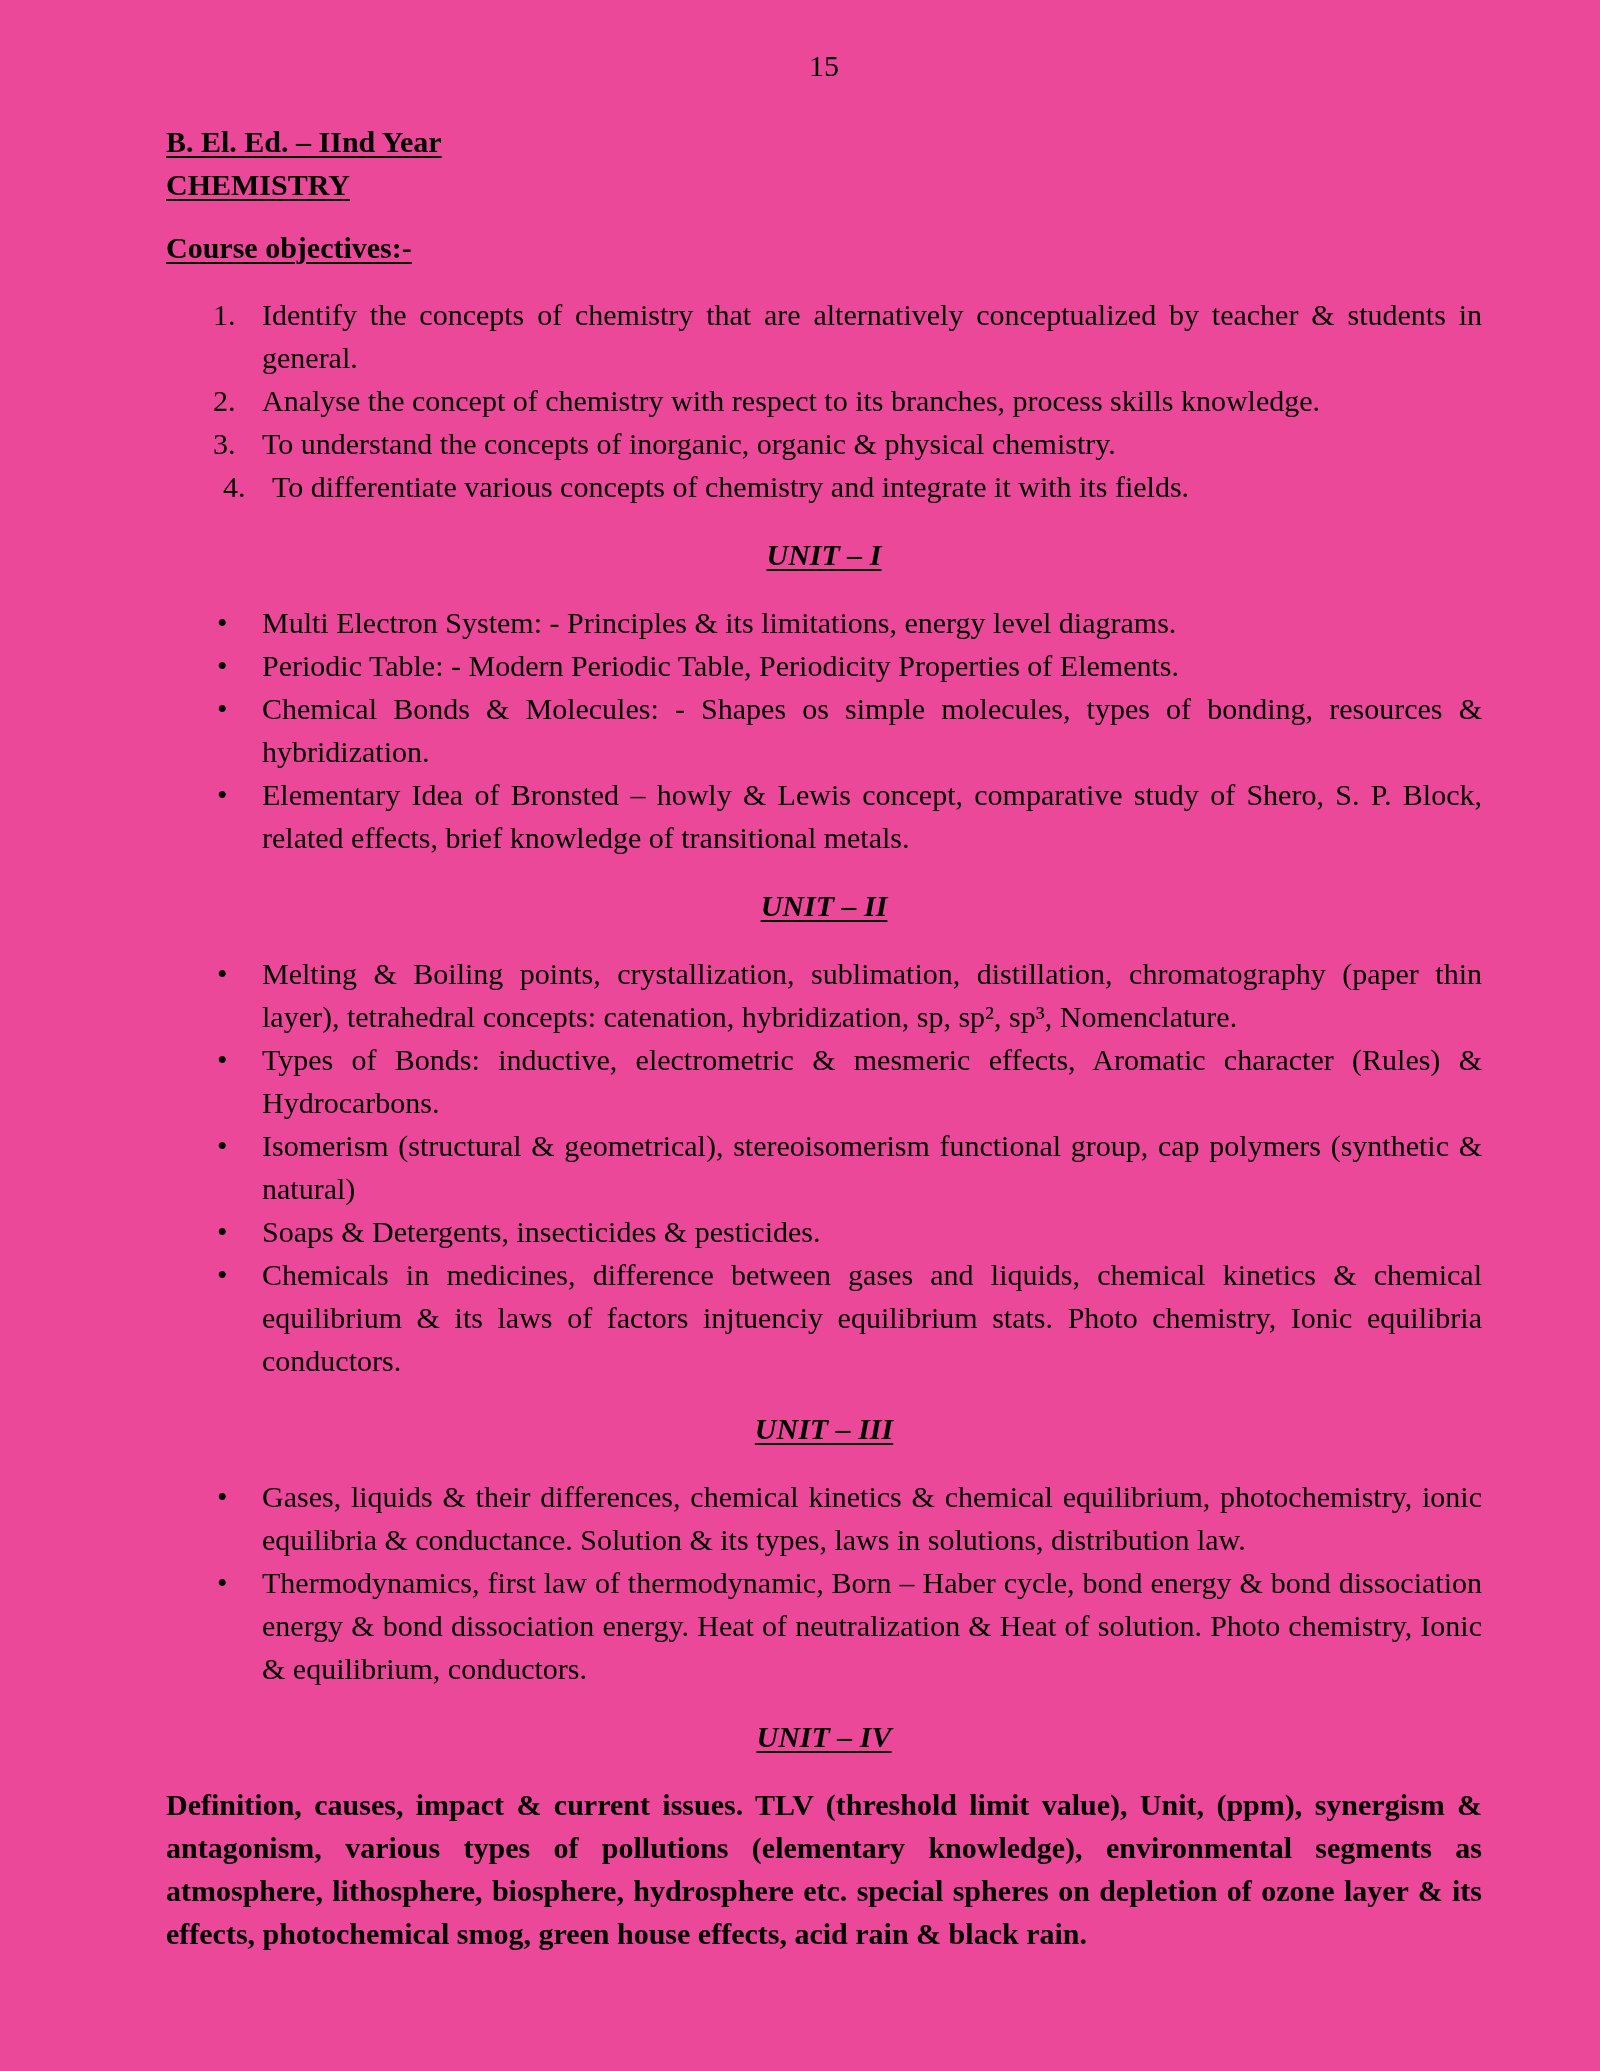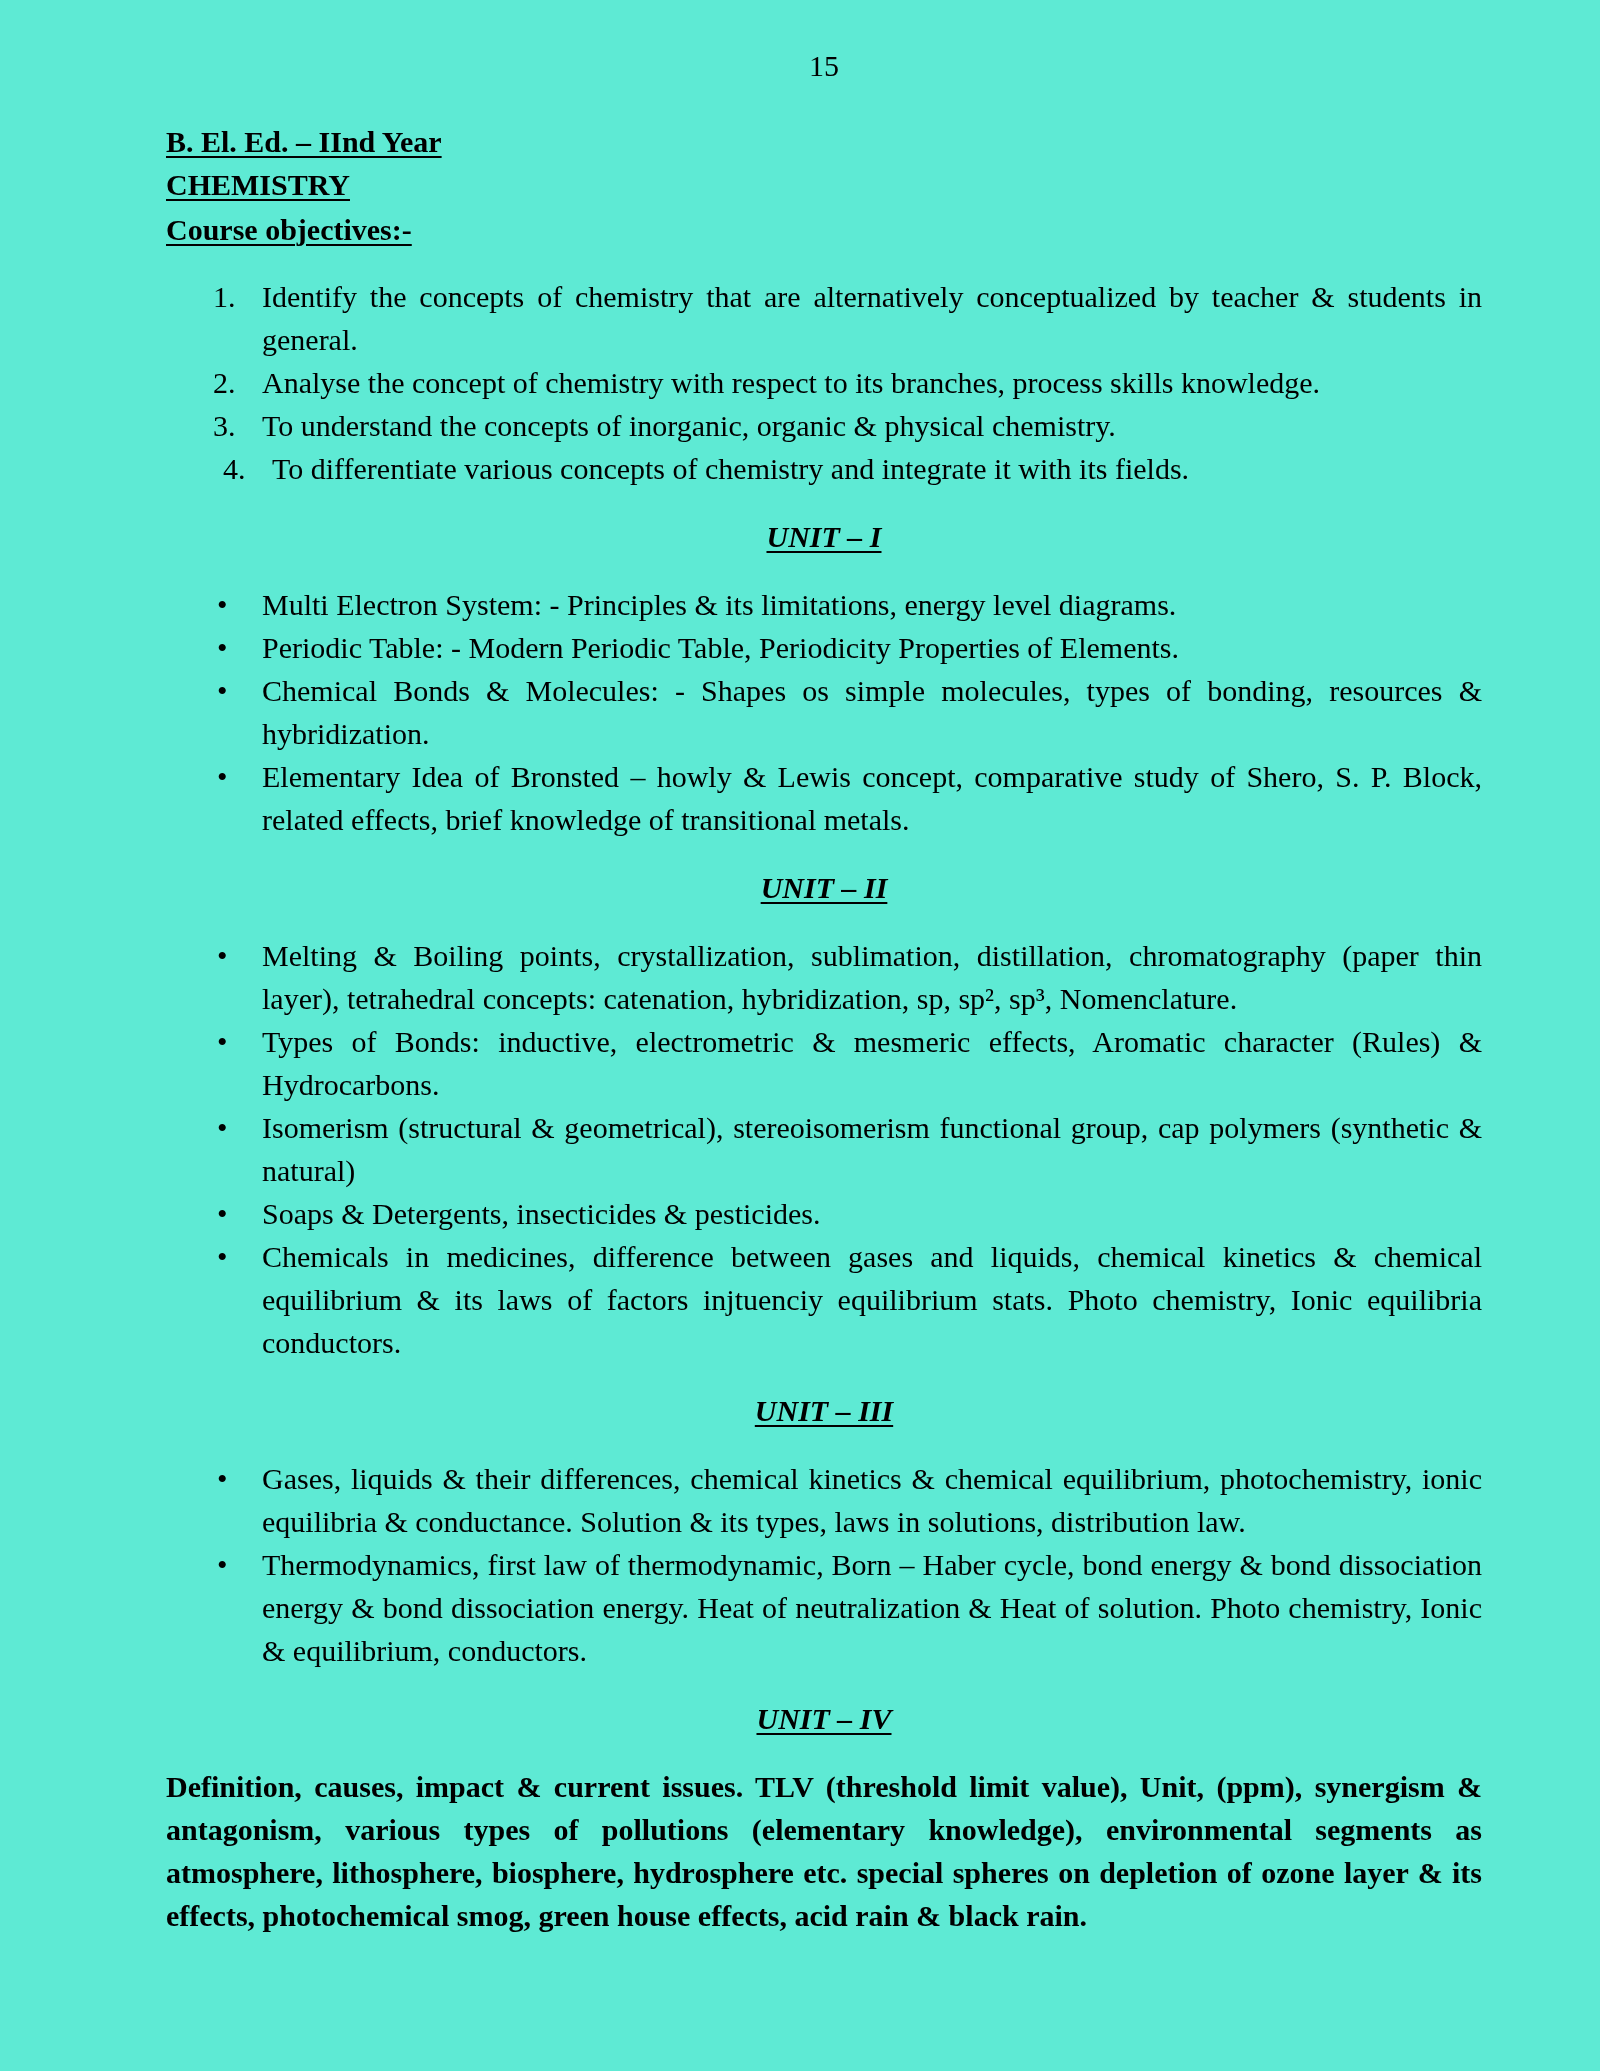--- a/index.html
+++ b/index.html
@@ -5,21 +5,21 @@
   html, body {
     margin: 0;
     padding: 0;
     background: #ffffff;
   }
   .page {
     position: relative;
     width: 1600px;
     height: 2071px;
     box-sizing: border-box;
-    background: #5eead4;
+    background: #ec4899;
     color: #000000;
     font-family: "Liberation Serif", "DejaVu Serif", serif;
     font-size: 30px;
     padding: 44px 118px 0 166px;
     overflow: hidden;
   }
   .page-number {
     text-align: center;
     line-height: 43px;
     margin-bottom: 33px;
@@ -29,21 +29,21 @@
     line-height: 43px;
   }
   .u {
     text-decoration: underline;
     text-decoration-thickness: 2px;
     text-underline-offset: 4px;
   }
   .objectives-heading {
     font-weight: bold;
     line-height: 43px;
-    margin-top: 2px;
+    margin-top: 20px;
   }
   ol.num-list, ul.bullet-list {
     margin: 0;
     padding: 0 0 0 96px;
     list-style: none;
   }
   ol.num-list {
     margin-top: 24px;
     counter-reset: obj;
   }

